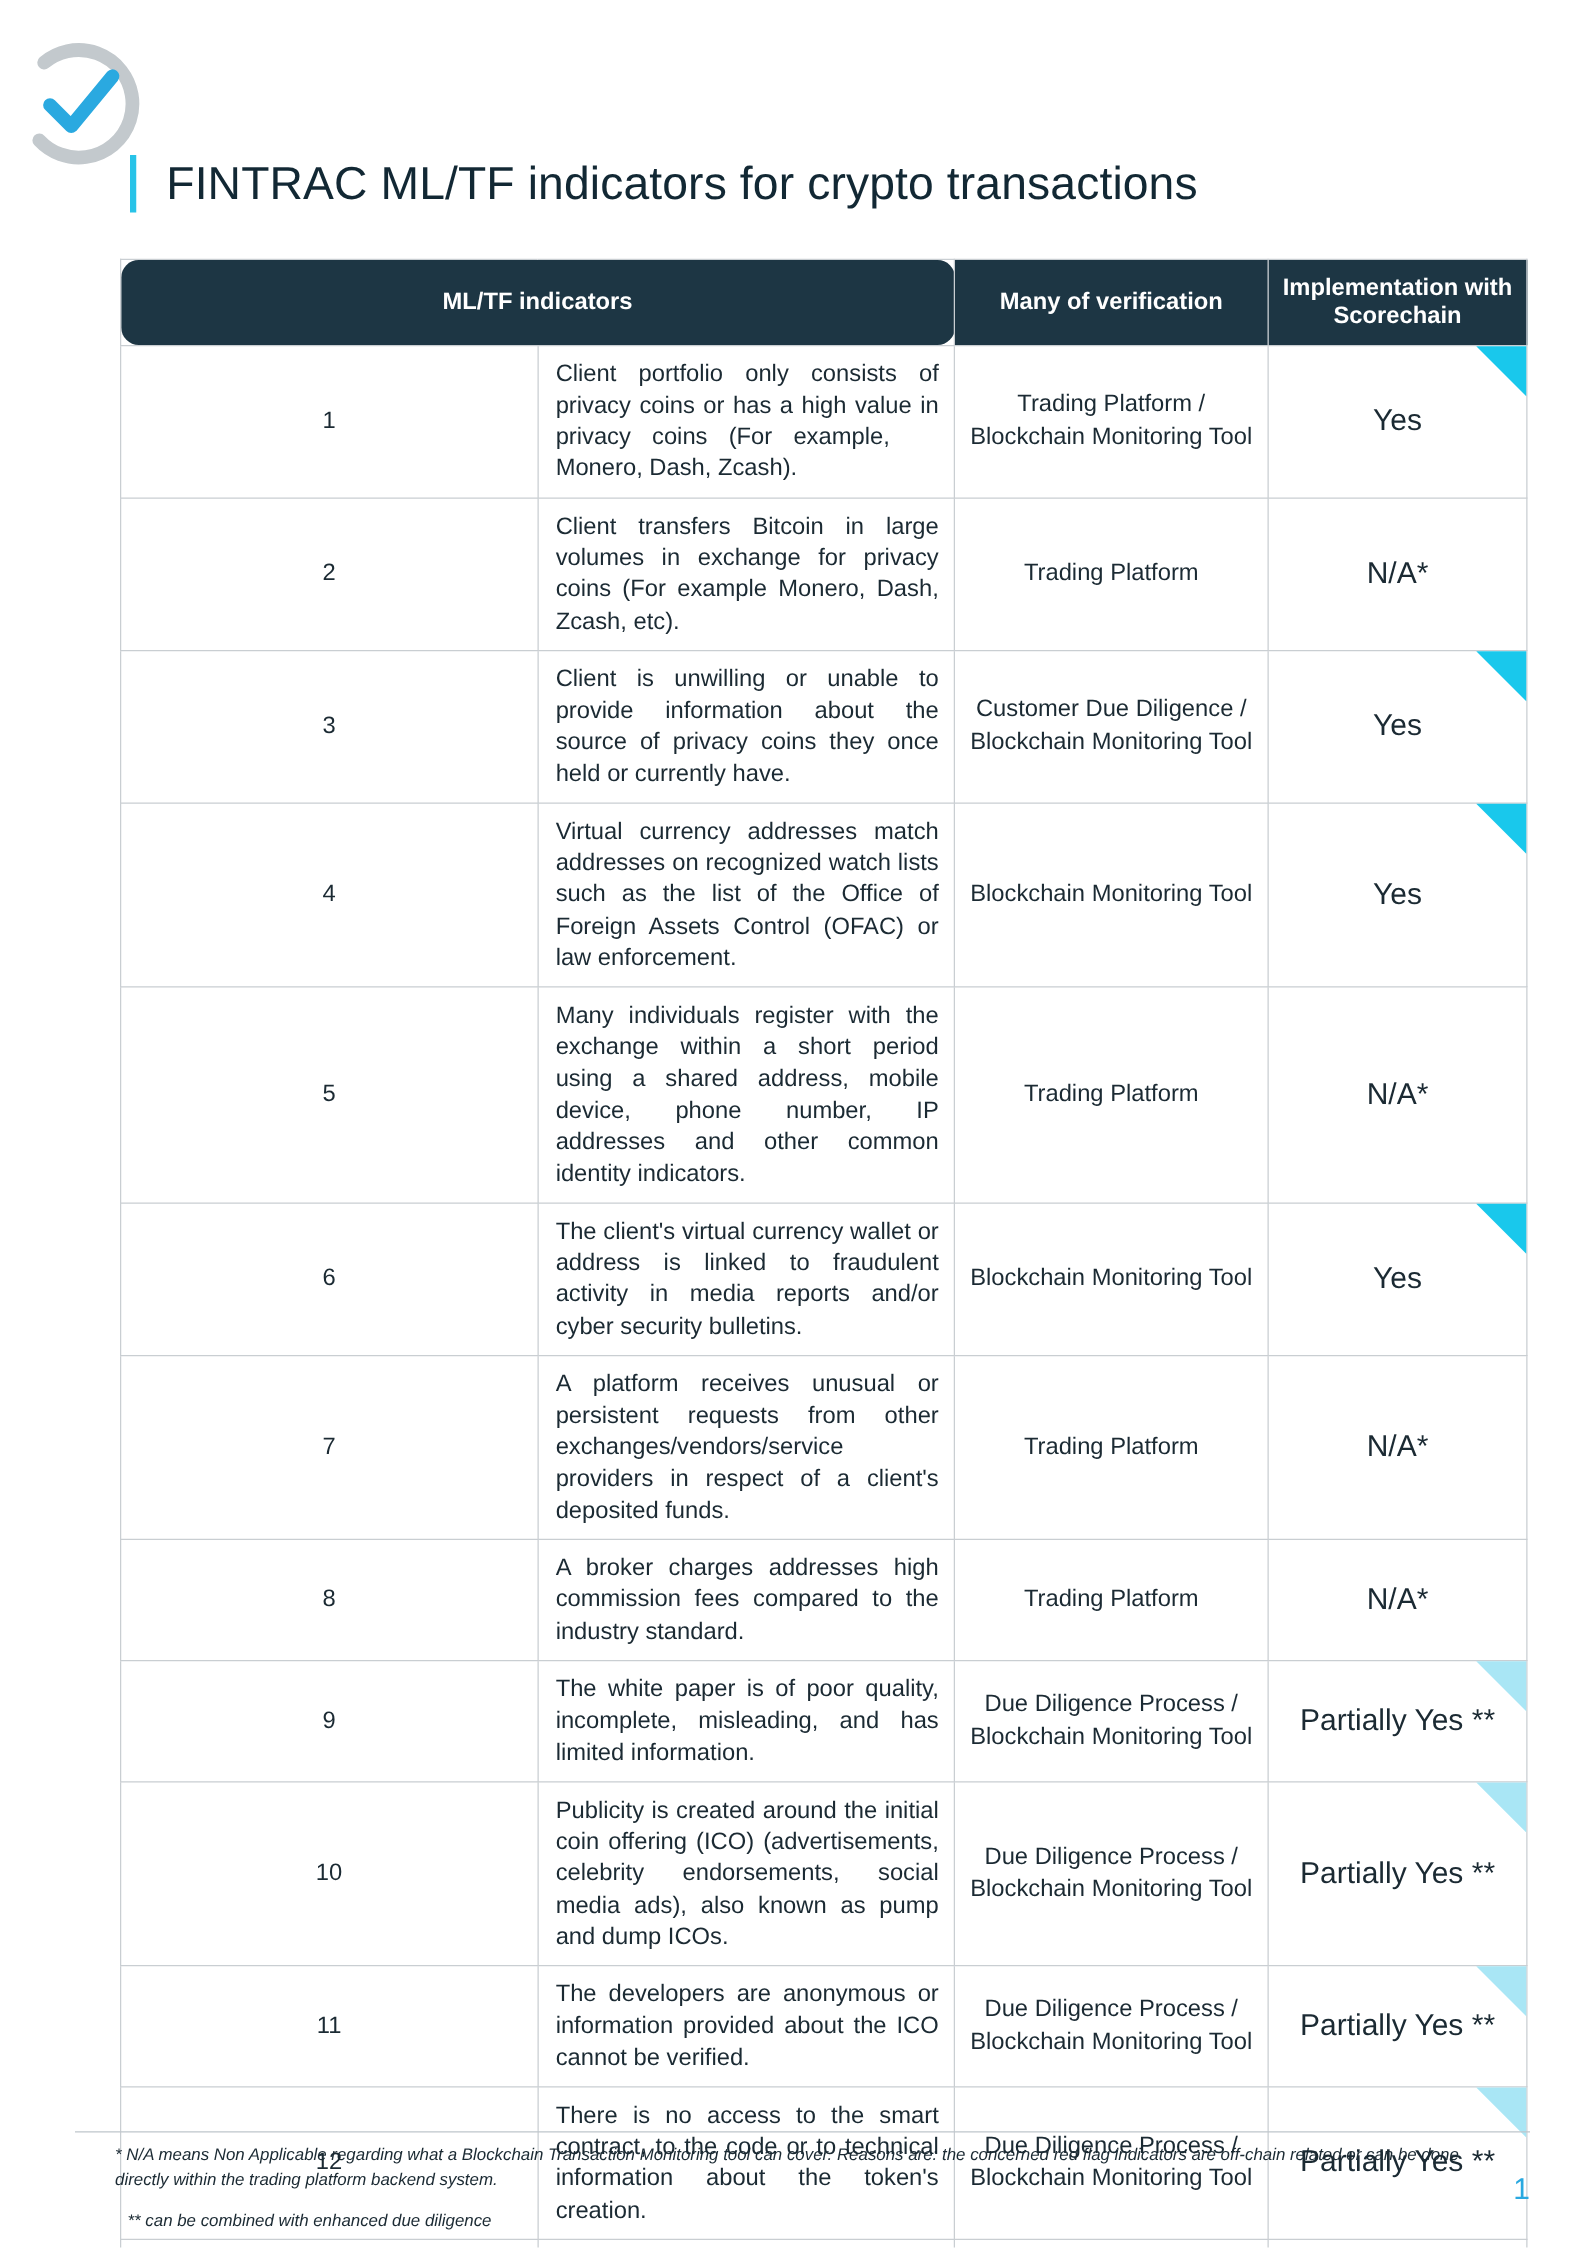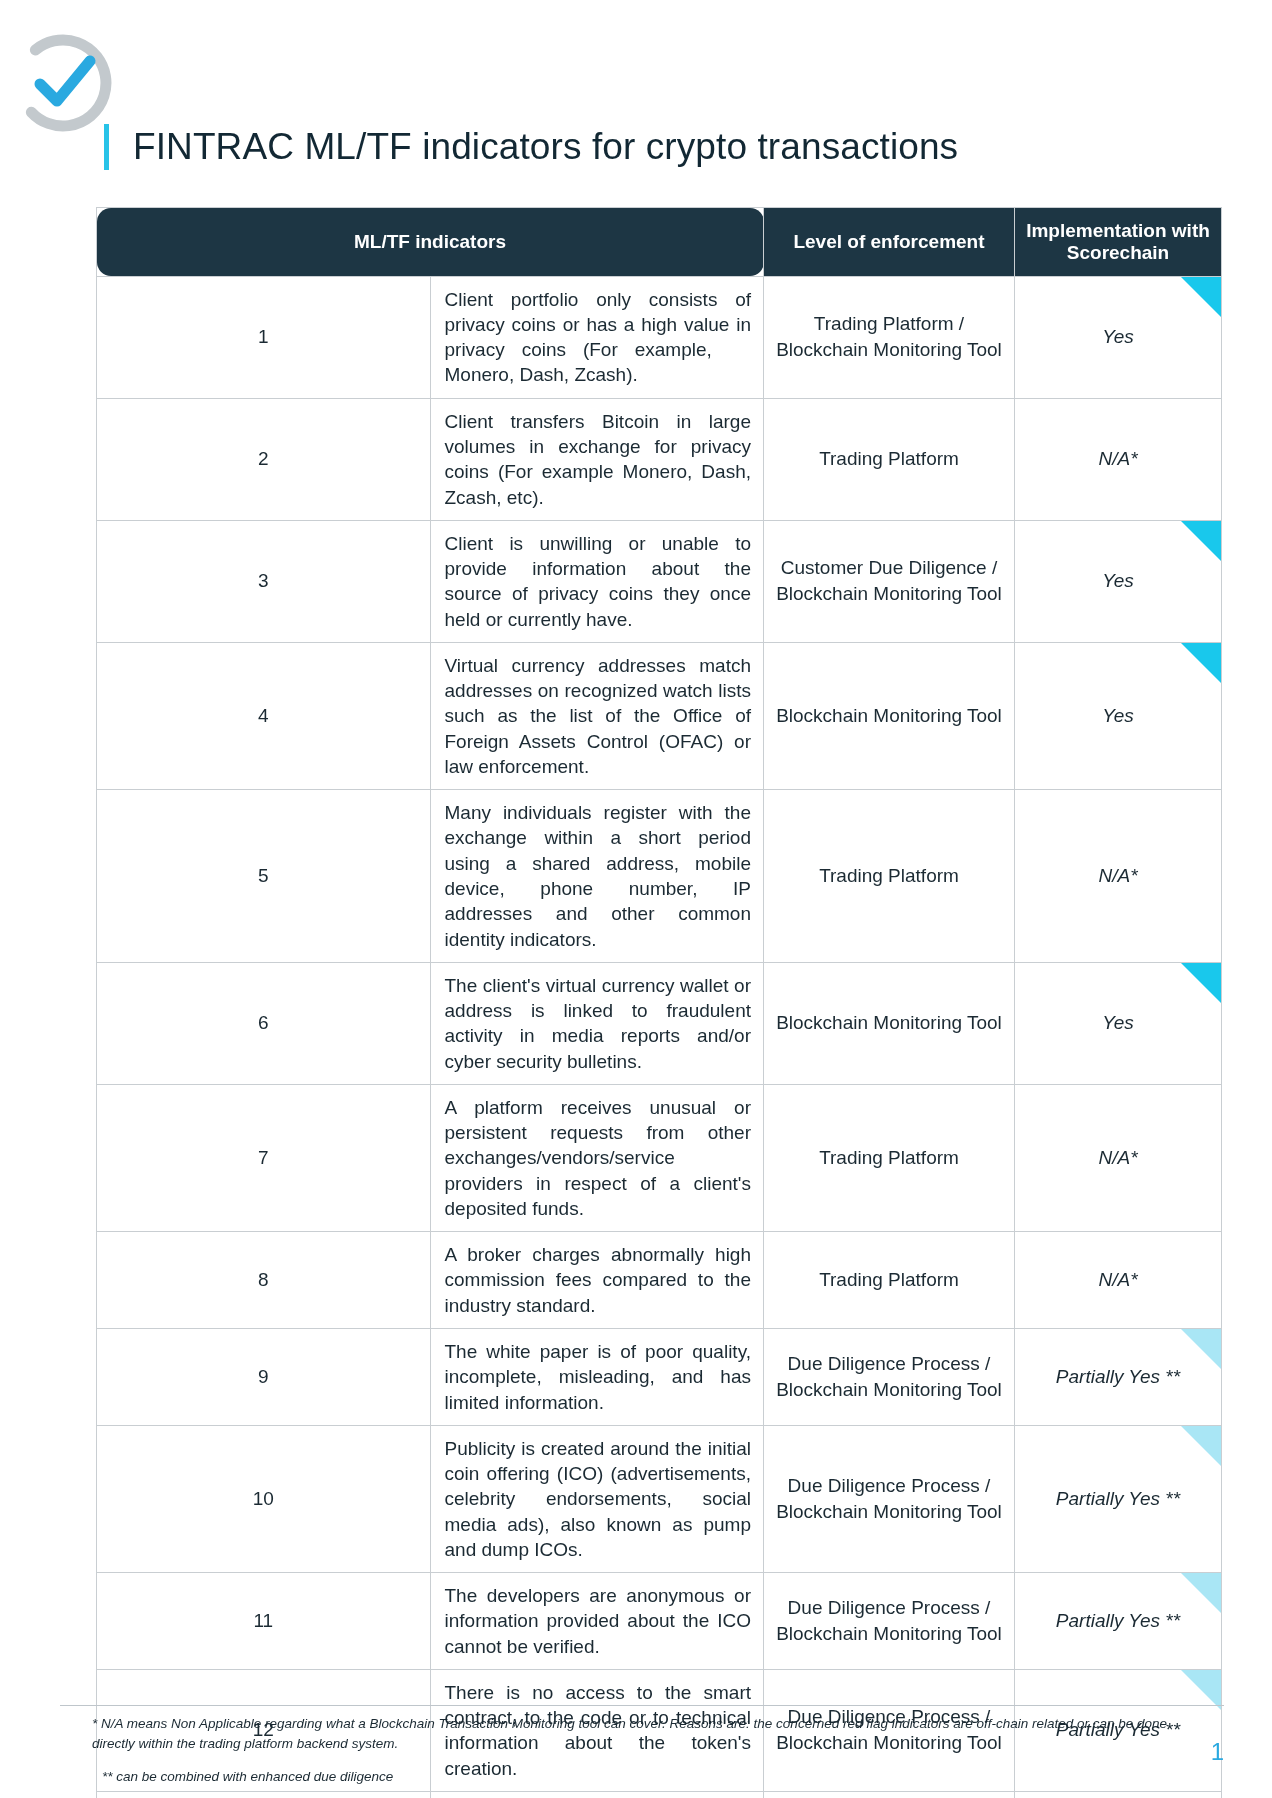--- a/index.html
+++ b/index.html
@@ -91,25 +91,24 @@
   }
   td.lvl {
     text-align: center;
     font-size: 19px;
     line-height: 1.38;
     color: #1b2a33;
     padding: 8px 6px;
   }
   td.imp {
     text-align: center;
-    font-size: 19px;
+    font-size: 24px;
     color: #1b2a33;
     padding: 0 4px;
     position: relative;
-    font-style: italic;
   }
   td.imp .corner {
     position: absolute;
     top: 0;
     right: 0;
     width: 0;
     height: 0;
     border-top: 40px solid #19c8ec;
     border-left: 40px solid transparent;
   }
@@ -160,21 +159,21 @@
 
 <div class="title-wrap">
   <div class="title-bar"></div>
   <div class="title-text">FINTRAC ML/TF indicators for crypto transactions</div>
 </div>
 
 <table class="table">
   <thead>
     <tr>
       <th class="th-ind" colspan="2">ML/TF indicators</th>
-      <th class="th-lvl">Level of enforcement</th>
+      <th class="th-lvl">Many of verification</th>
       <th class="th-imp">Implementation with Scorechain</th>
     </tr>
   </thead>
   <tbody id="tbody">
       <tr>
         <td class="num">1</td>
         <td class="ind">Client portfolio only consists of privacy coins or has a high value in privacy coins (For example,&nbsp;&nbsp;&nbsp; Monero, Dash, Zcash).</td>
         <td class="lvl">Trading Platform / Blockchain Monitoring Tool</td>
         <td class="imp"><span class="corner"></span><span>Yes</span></td>
       </tr>
@@ -209,21 +208,21 @@
         <td class="imp"><span class="corner"></span><span>Yes</span></td>
       </tr>
       <tr>
         <td class="num">7</td>
         <td class="ind">A platform receives unusual or persistent requests from other exchanges/vendors/service providers in respect of a client's deposited funds.</td>
         <td class="lvl">Trading Platform</td>
         <td class="imp"><span>N/A*</span></td>
       </tr>
       <tr>
         <td class="num">8</td>
-        <td class="ind">A broker charges abnormally high commission fees compared to the industry standard.</td>
+        <td class="ind">A broker charges addresses high commission fees compared to the industry standard.</td>
         <td class="lvl">Trading Platform</td>
         <td class="imp"><span>N/A*</span></td>
       </tr>
       <tr>
         <td class="num">9</td>
         <td class="ind">The white paper is of poor quality, incomplete, misleading, and has limited information.</td>
         <td class="lvl">Due Diligence Process / Blockchain Monitoring Tool</td>
         <td class="imp"><span class="corner pale"></span><span>Partially Yes **</span></td>
       </tr>
       <tr>

